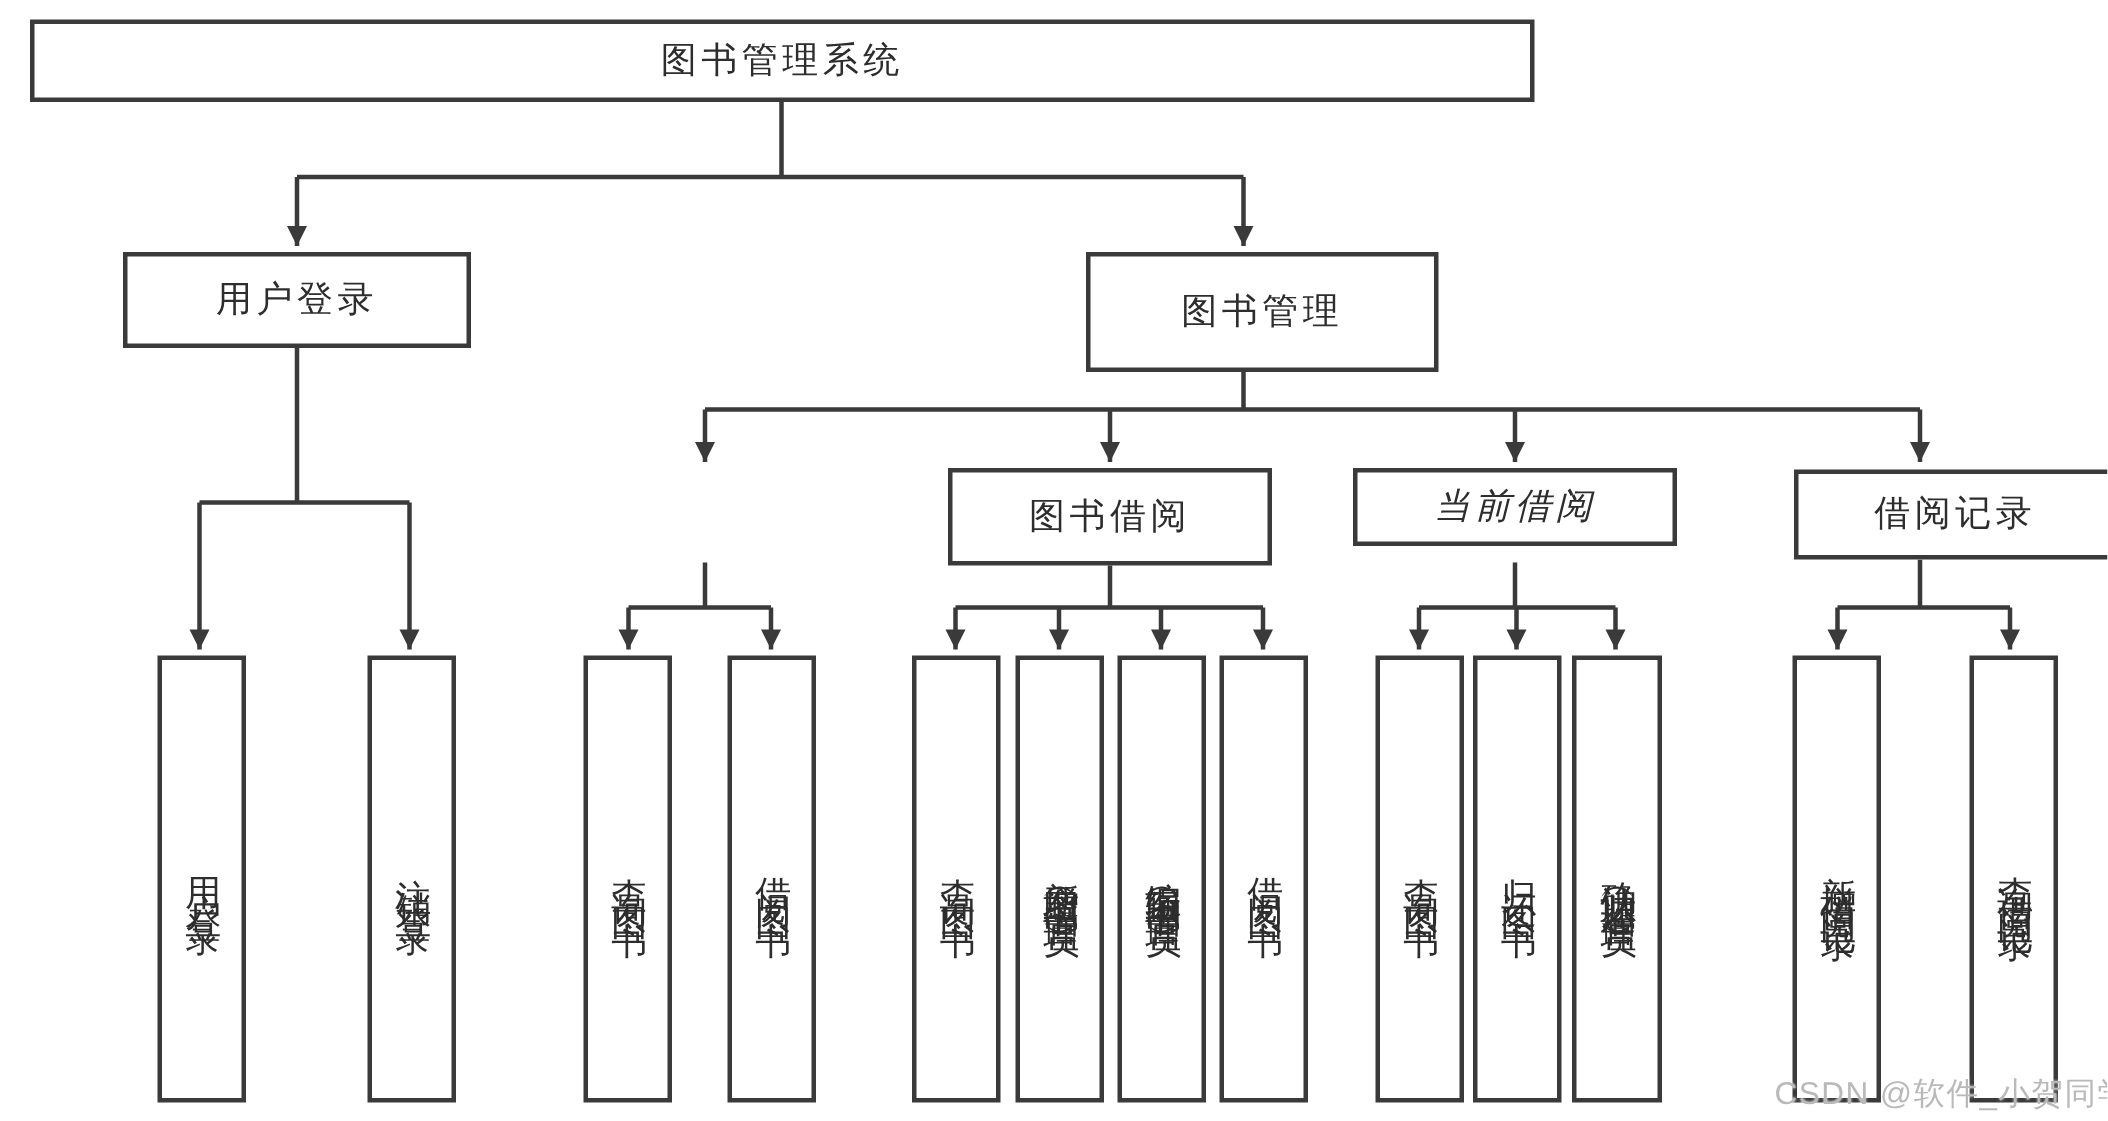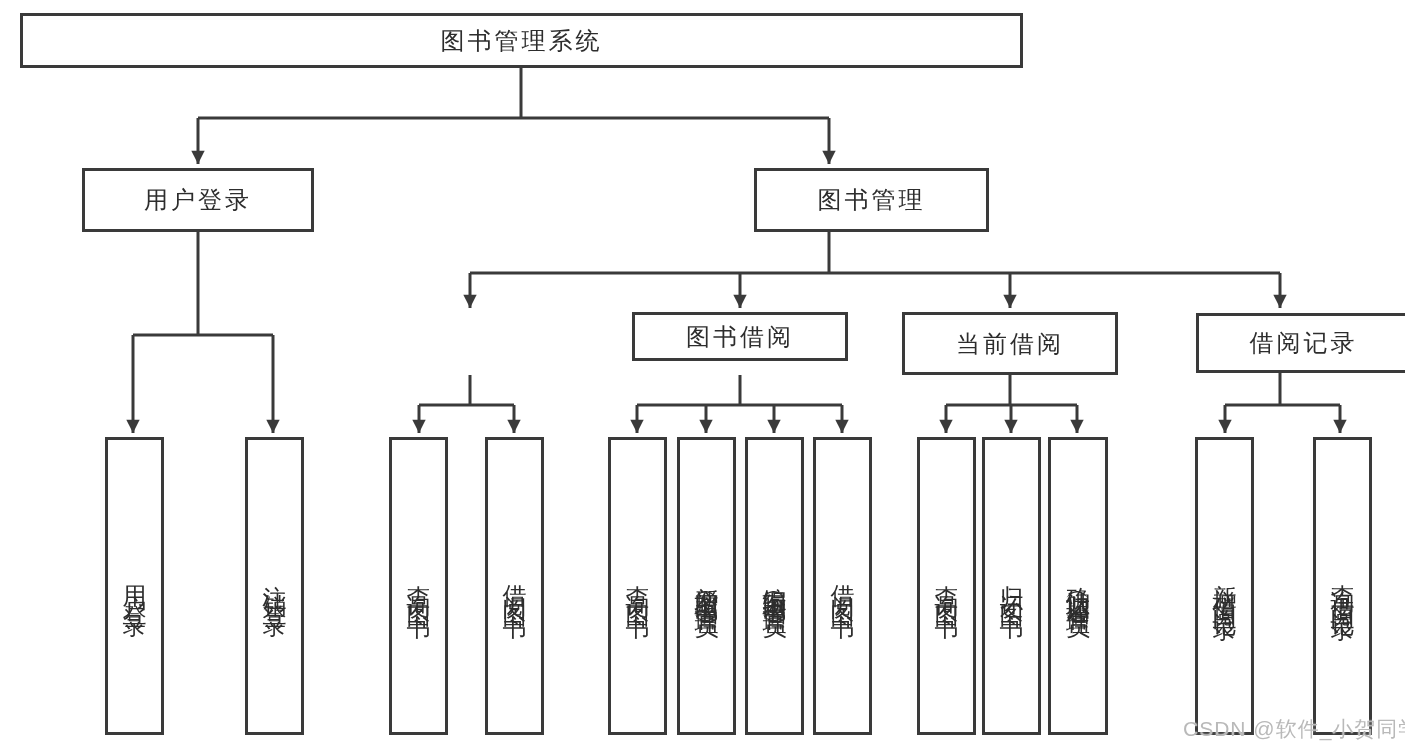--- a/index.html
+++ b/index.html
@@ -90,24 +90,24 @@
       <path d="M1011 405 V433" marker-end="url(#arrow)"></path>
       <path d="M1077 405 V433" marker-end="url(#arrow)"></path>
       <path d="M1225 405 V433" marker-end="url(#arrow)"></path>
       <path d="M1340 405 V433" marker-end="url(#arrow)"></path>
     </g>
   </svg>
 
   <div class="node hbox" style="left:20px;top:13px;width:1003px;height:55px;">图书管理系统</div>
 
   <div class="node hbox" style="left:82px;top:168px;width:232px;height:64px;">用户登录</div>
-  <div class="node hbox" style="left:754px;top:168px;width:235px;height:64px;">图书管理</div>
+  <div class="node hbox" style="left:724px;top:168px;width:235px;height:80px;">图书管理</div>
 
-  <div class="node hbox" style="left:632px;top:312px;width:216px;height:49px;">图书借阅</div>
-  <div class="node hbox" style="left:902px;top:312px;width:216px;height:63px;">当前借阅</div>
+  <div class="node hbox" style="left:632px;top:312px;width:216px;height:65px;">图书借阅</div>
+  <div class="node hbox" style="left:902px;top:312px;width:216px;height:52px;font-style:italic;">当前借阅</div>
   <div class="node hbox" style="left:1196px;top:313px;width:215px;height:60px;">借阅记录</div>
 
   <div class="node leaf gap-lg" style="left:105px;">用户登录</div>
   <div class="node leaf gap-lg" style="left:245px;">注销登录</div>
 
   <div class="node leaf gap-lg" style="left:389px;">查询图书</div>
   <div class="node leaf gap-lg" style="left:485px;">借阅图书</div>
 
   <div class="node leaf gap-lg" style="left:608px;">查询图书</div>
   <div class="node leaf gap-sm" style="left:677px;">新增图书（管理员）</div>

